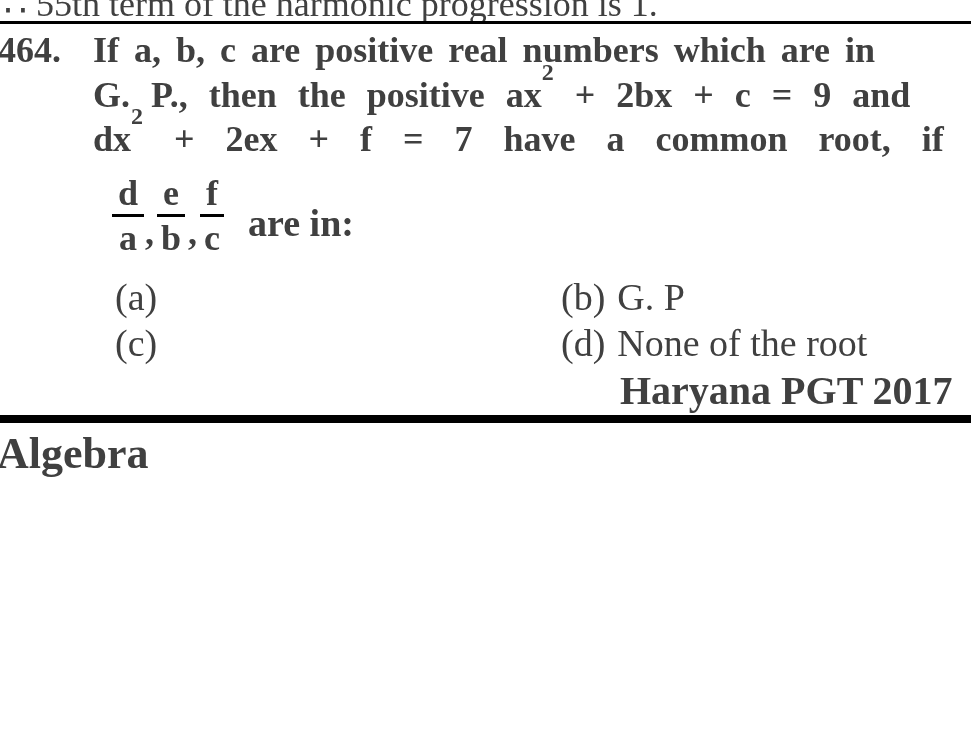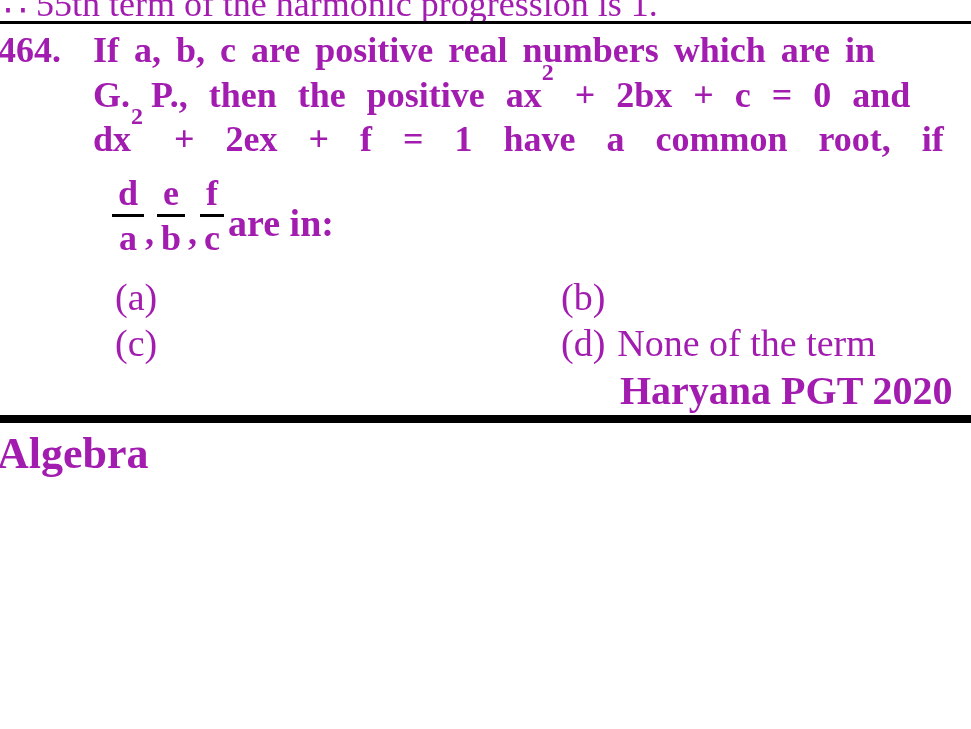--- a/index.html
+++ b/index.html
@@ -1,19 +1,19 @@
 <!DOCTYPE html>
 <html><head>
 <meta charset="utf-8">
 <style>
   * { margin:0; padding:0; box-sizing:border-box; }
   html,body { background:#ffffff; }
   #page {
     position:relative; width:971px; height:519px;
-    background:#ffffff; color:#a21caf;
+    background:#ffffff; color:#404040;
     font-family:"Liberation Serif", serif;
     overflow:hidden;
   }
   .abs { position:absolute; white-space:nowrap; }
   .bold { font-weight:bold; }
   .rule { position:absolute; left:0; width:100%; background:#000000; }
 
   
   .prevline { top:-16px; left:4px; font-size:36px; line-height:40px; }
 
@@ -21,21 +21,21 @@
   .qnum  { top:28px; left:-2px; font-size:36px; line-height:45px; }
   .qline { left:93px; font-size:36px; line-height:45px; }
   .qline sup { font-size:24px; font-weight:bold; position:relative; top:-14px; line-height:0; }
 
   
   .frac-row { position:absolute; top:172px; left:112px; display:flex; align-items:center; }
   .frac { display:inline-flex; flex-direction:column; align-items:center; font-weight:bold; font-size:36px; line-height:42px; }
   .frac .num { padding:0 6px; border-bottom:3px solid #000; }
   .frac .den { padding:0 6px; }
   .frac-comma { font-weight:bold; font-size:36px; transform:translateY(16px); margin:0 1px; }
-  .frac-suffix { font-weight:bold; font-size:38px; margin-left:2px; margin-top:14px; }
+  .frac-suffix { font-weight:bold; font-size:38px; margin-left:22px; margin-top:14px; }
 
   
   .option { position:absolute; display:flex; font-size:38px; line-height:42px; }
   .opt-a { top:276px; left:115px; gap:24px; }
   .opt-b { top:276px; left:561px; gap:12px; }
   .opt-c { top:322px; left:115px; gap:24px; }
   .opt-d { top:322px; left:561px; gap:12px; }
 
   .source { top:368px; left:620px; font-size:40px; line-height:46px; }
 
@@ -48,25 +48,25 @@
 
   <div class="abs prevline">∴ 55th term of the harmonic progression is 1.</div>
 
   <div class="rule" style="top:21px;height:3px"></div>
 
   <div class="abs qnum bold">464.</div>
 
   <div class="abs qline bold" style="top:28px; word-spacing:6px">If a, b, c are positive real numbers which are in</div>
 
   <div class="abs qline bold" style="top:73px; word-spacing:12px">
-    <span>G. P., then the positive ax</span><sup>2</sup><span> + 2bx + c = 0 and</span>
+    <span>G. P., then the positive ax</span><sup>2</sup><span> + 2bx + c = 9 and</span>
   </div>
 
   <div class="abs qline bold" style="top:117px; word-spacing:22px">
-    <span>dx</span><sup>2</sup><span> + 2ex + f = 1 have a common root, if</span>
+    <span>dx</span><sup>2</sup><span> + 2ex + f = 7 have a common root, if</span>
   </div>
 
   <div class="frac-row">
     <span class="frac">
       <span class="num">d</span>
       <span class="den">a</span>
     </span>
     <span class="frac-comma">,</span>
     <span class="frac">
       <span class="num">e</span>
@@ -78,30 +78,31 @@
       <span class="den">c</span>
     </span>
     <span class="frac-suffix">are in:</span>
   </div>
 
   <div class="option opt-a">
     <span>(a)</span>
   </div>
   <div class="option opt-b">
     <span>(b)</span>
+    <span>G. P</span>
   </div>
   <div class="option opt-c">
     <span>(c)</span>
   </div>
   <div class="option opt-d">
     <span>(d)</span>
-    <span>None of the term</span>
+    <span>None of the root</span>
   </div>
 
-  <div class="abs source bold">Haryana PGT 2020</div>
+  <div class="abs source bold">Haryana PGT 2017</div>
 
   <div class="rule" style="top:415px;height:8px"></div>
 
   <div class="abs section-heading bold">Algebra</div>
 
   <div class="rule" style="top:678px;height:11px"></div>
 
 </div>
 
 </body></html>

